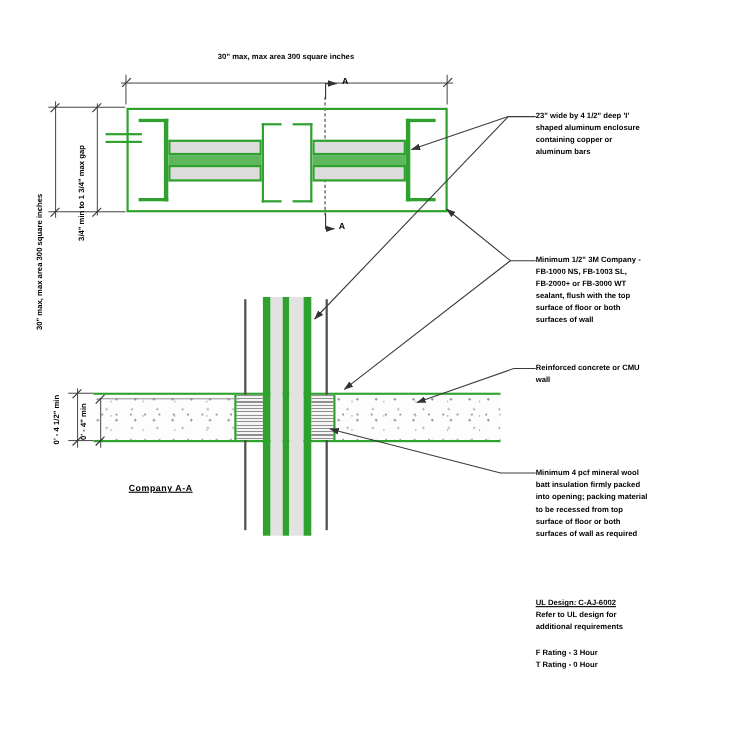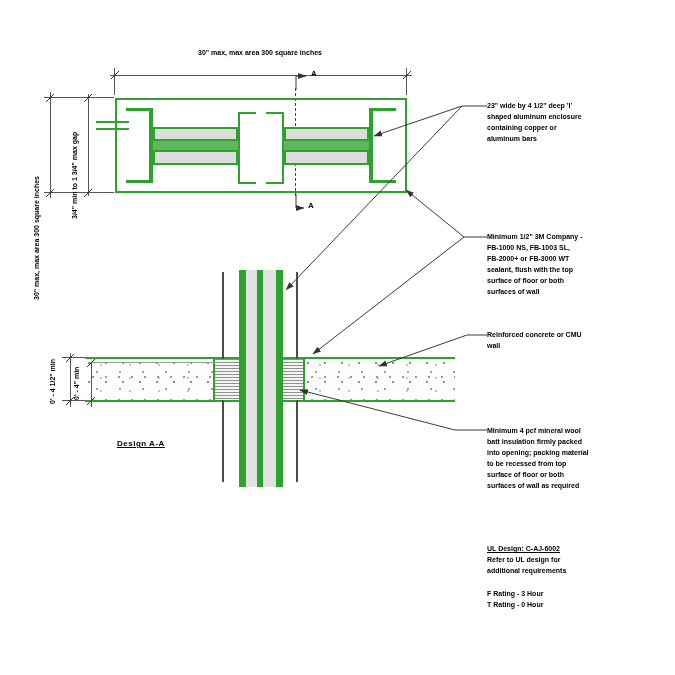--- a/index.html
+++ b/index.html
@@ -108,21 +108,21 @@
 
   <div class="grayline" style="left:90px;top:362px;width:128px;height:1px;"></div>
 
   <div class="dimline" style="left:62px;top:357px;width:23px;height:1px;"></div>
   <div class="dimline" style="left:62px;top:400px;width:23px;height:1px;"></div>
   <div class="dimline" style="left:70px;top:353px;width:1px;height:54px;"></div>
   <div class="dimline" style="left:91px;top:362px;width:1px;height:45px;"></div>
   <div class="dim-t vert" style="left:49px;top:349px;height:64px;">0' - 4 1/2" min</div>
   <div class="dim-t vert" style="left:73px;top:358px;height:50px;">0' - 4" min</div>
 
-  <div class="section-label" style="left:117px;top:439px;">Design A-A</div>
+  <div class="section-label" style="left:117px;top:439px;">Company A-A</div>
 
   <div class="t" style="left:487px;top:100px;width:140px;">23" wide by 4 1/2" deep 'I'
 shaped aluminum enclosure
 containing copper or
 aluminum bars</div>
   <div class="t" style="left:487px;top:231px;width:140px;">Minimum 1/2" 3M Company -
 FB-1000 NS, FB-1003 SL,
 FB-2000+ or FB-3000 WT
 sealant, flush with the top
 surface of floor or both

